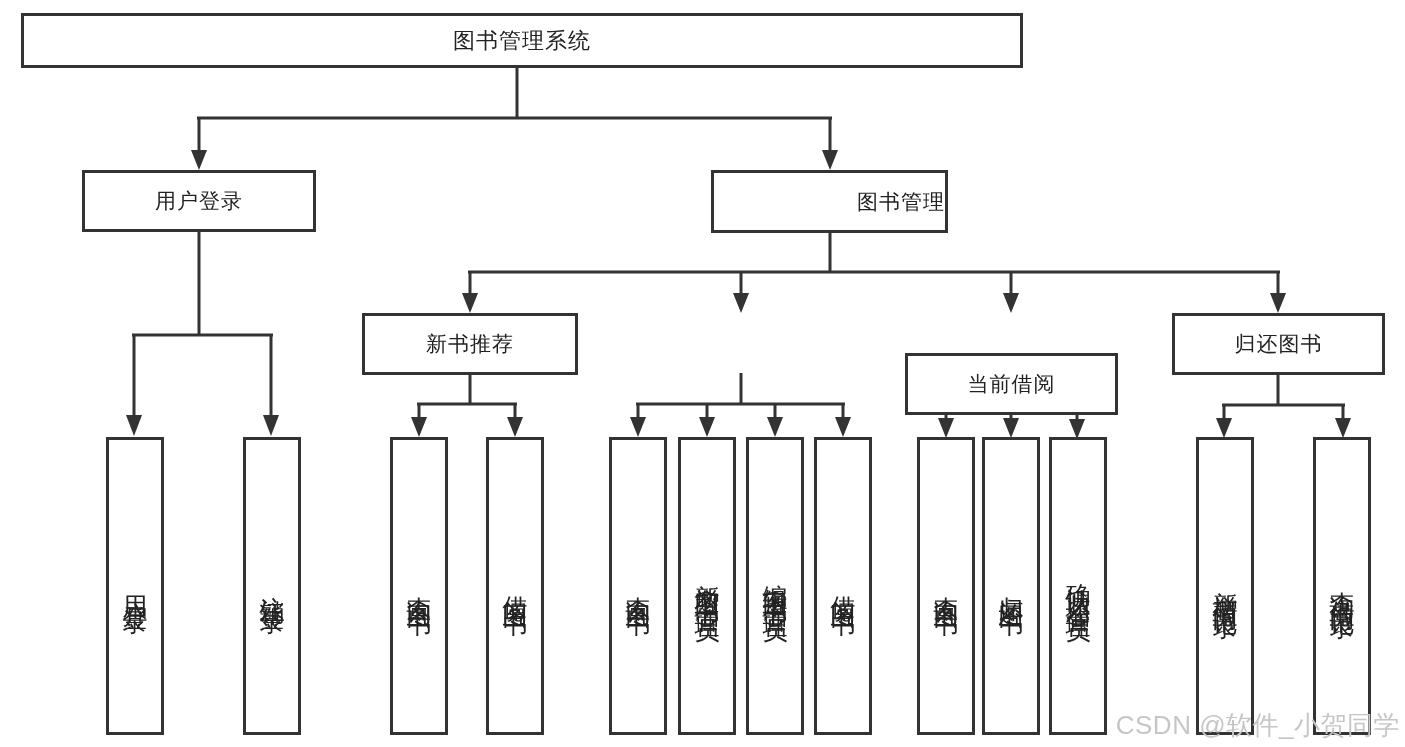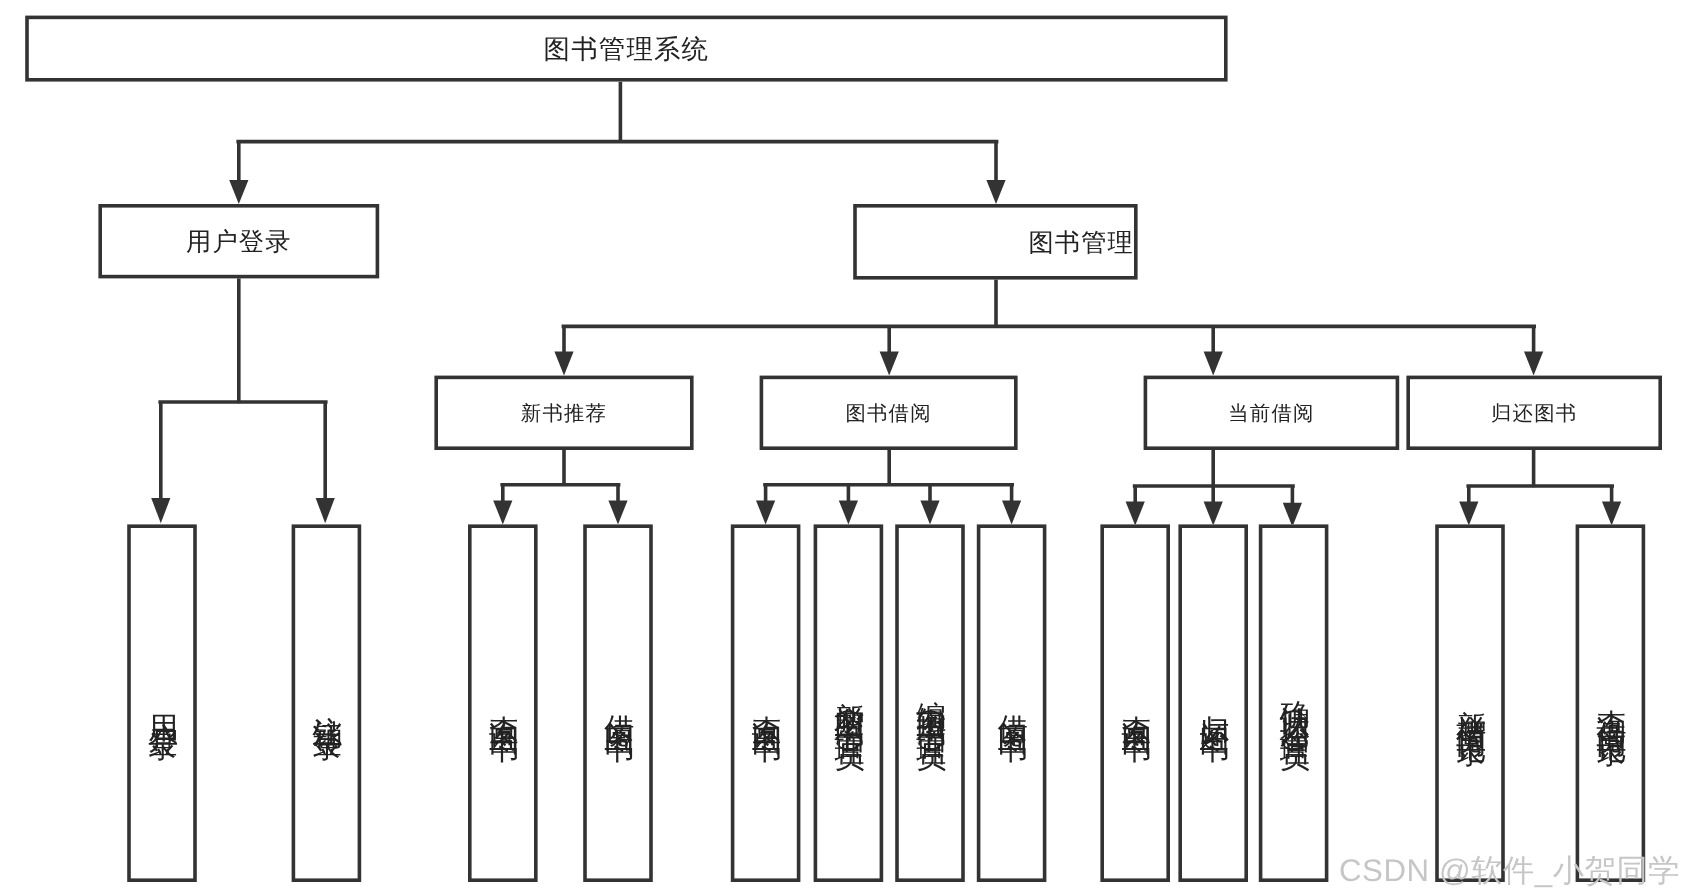--- a/index.html
+++ b/index.html
@@ -26,24 +26,24 @@
     background:var(--bg);
     display:flex;align-items:center;justify-content:center;
     color:var(--text);
     text-align:center;
     letter-spacing:1px;
   }
   .root-box{left:21px;top:13px;width:1002px;height:55px;font-size:22px;}
   .l2{top:170px;height:62px;font-size:21px;}
   .l2.user{left:82px;width:234px;}
   .l2.mgmt{left:711px;width:237px;height:63px;justify-content:flex-end;}
-  .l3{top:313px;height:62px;font-size:17px;}
+  .l3{top:313px;height:62px;font-size:21px;}
   .l3.nb{left:362px;width:216px;}
   .l3.bb{left:633px;width:215px;}
-  .l3.cb{left:953px;width:213px;}
+  .l3.cb{left:905px;width:213px;margin-top:40px;}
   .l3.br{left:1172px;width:213px;}
   .leaf{top:437px;width:58px;height:298px;}
   .vlabel{
     writing-mode:vertical-rl;
     text-orientation:mixed;
     font-size:25px;
     line-height:1;
     letter-spacing:5px;
     color:var(--text);
   }
@@ -131,23 +131,20 @@
   <div class="box l2 user">
     <span>用户登录</span>
   </div>
   <div class="box l2 mgmt">
     <span>图书管理</span>
   </div>
 
   <div class="box l3 nb">
     <span>新书推荐</span>
   </div>
-  <div class="box l3 bb">
-    <span>图书借阅</span>
-  </div>
   <div class="box l3 cb">
     <span>当前借阅</span>
   </div>
   <div class="box l3 br">
     <span>归还图书</span>
   </div>
 
   <div class="box leaf" style="left:106px;">
     <span class="vlabel">用户登录</span>
   </div>

